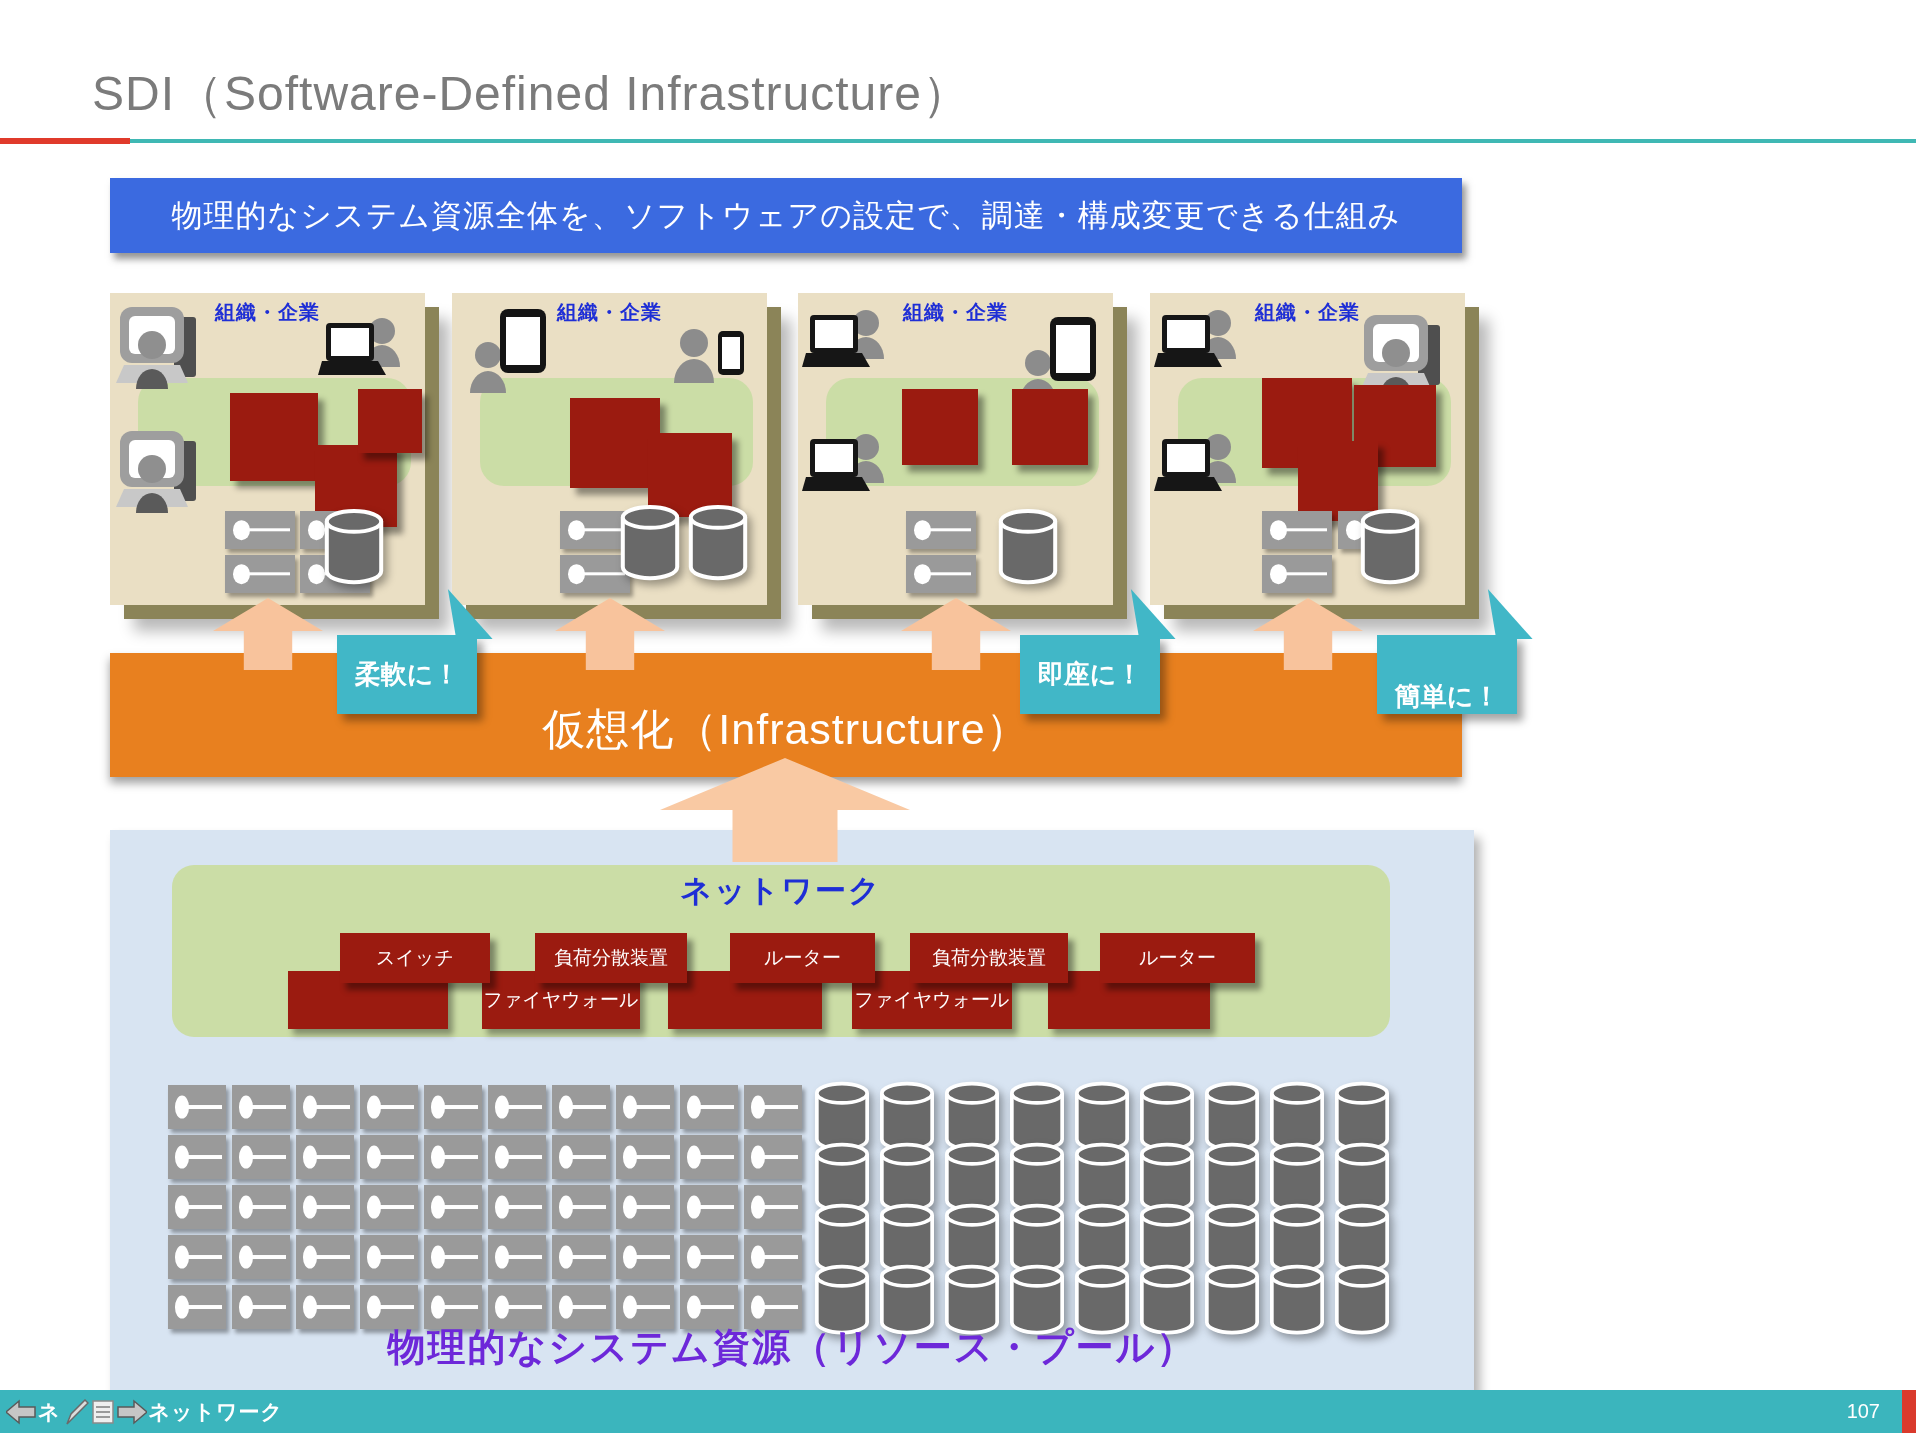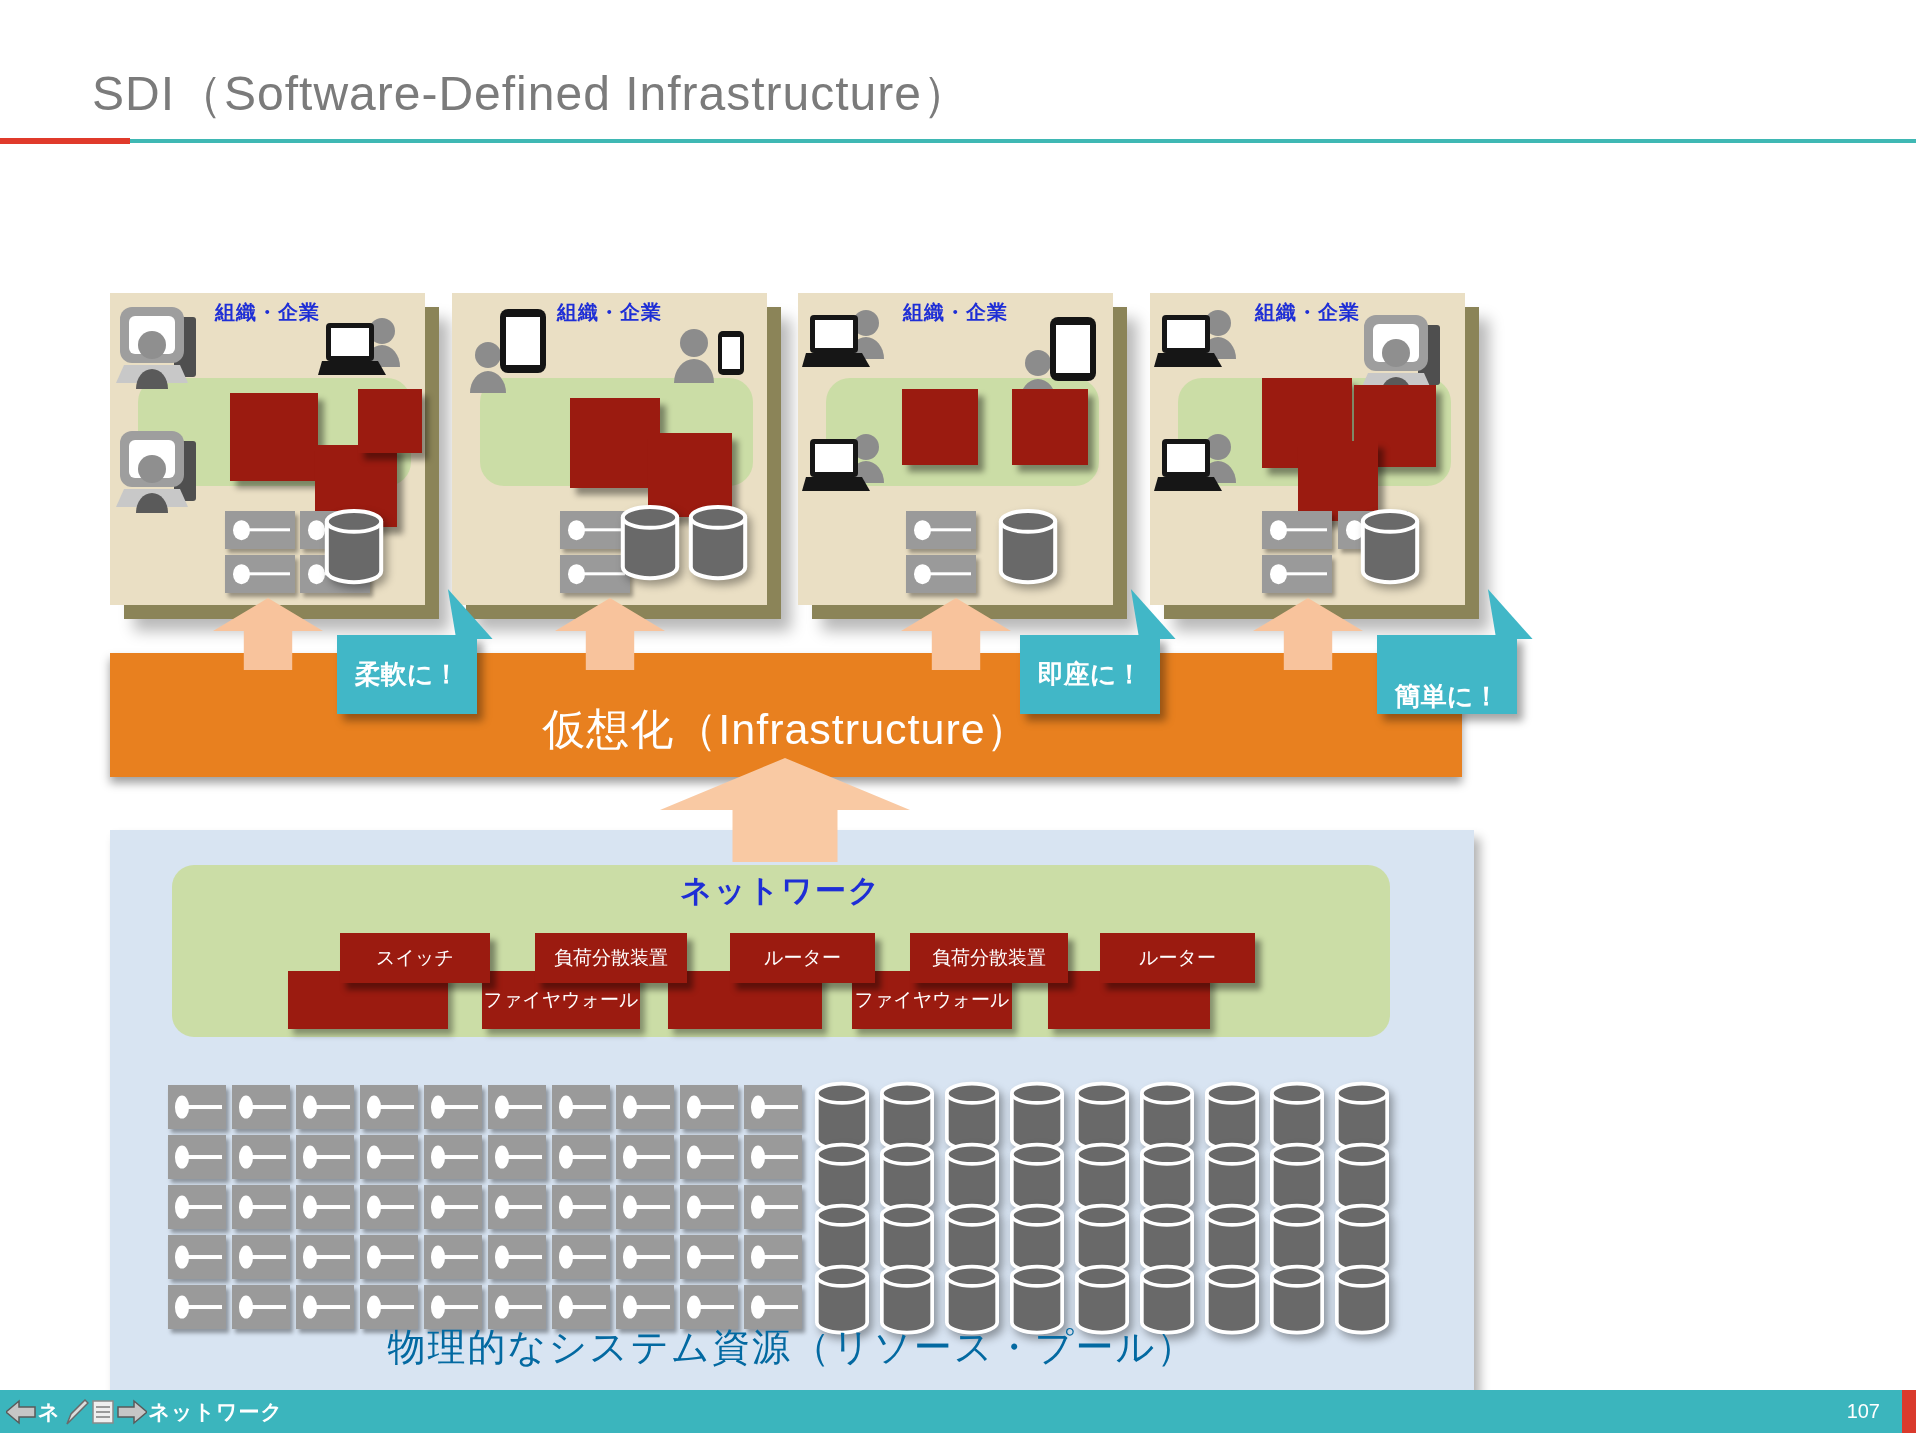--- a/index.html
+++ b/index.html
@@ -52,22 +52,22 @@
   
   .pool{position:absolute;left:110px;top:830px;width:1364px;height:662px;background:#d8e4f2;
         box-shadow:6px 8px 10px rgba(0,0,0,.3);}
   .net-panel{position:absolute;left:62px;top:35px;width:1218px;height:172px;background:#cbdda6;border-radius:22px;}
   .net-title{position:absolute;top:5px;left:0;width:100%;text-align:center;color:#1e2ed6;
              font-size:31px;font-weight:bold;letter-spacing:2px;}
   .net-chip{position:absolute;background:#9b1b10;color:#fff;font-size:19px;
             display:flex;align-items:center;justify-content:center;white-space:nowrap;}
   .net-chip.top{height:50px;top:68px;z-index:2;box-shadow:6px 7px 6px rgba(0,0,0,.4);text-align:right;}
   .net-chip.bottom{height:58px;top:106px;z-index:1;box-shadow:5px 6px 6px rgba(0,0,0,.35);}
-  .pool-caption{position:absolute;left:0;top:492px;width:100%;text-align:center;color:#0369a1;
-                font-size:38px;font-weight:normal;letter-spacing:2px;white-space:nowrap;}
+  .pool-caption{position:absolute;left:0;top:492px;width:100%;text-align:center;color:#6d28d9;
+                font-size:38px;font-weight:bold;letter-spacing:2px;white-space:nowrap;}
 
   
   .footer{position:absolute;left:0;top:1390px;width:1916px;height:43px;background:#3bb5bd;}
   .footer-logo{position:absolute;left:6px;top:0;height:43px;display:flex;align-items:center;gap:2px;}
   .footer-logo svg{display:block;}
   .footer-text{color:#fff;font-size:21px;font-weight:bold;letter-spacing:1px;}
   .page-num{position:absolute;right:36px;top:0;height:43px;display:flex;align-items:center;
             color:#fff;font-size:20px;}
   .footer-red{position:absolute;left:1902px;top:1390px;width:14px;height:43px;background:#d93a2c;}
 </style>
@@ -109,20 +109,23 @@
     </symbol>
   </defs>
 </svg>
 
 <div id="stage">
 
   <div class="slide-title">SDI（Software-Defined Infrastructure）</div>
   <div class="rule-red"></div>
   <div class="rule-teal"></div>
 
+  <div class="banner">
+    <span>物理的なシステム資源全体を、ソフトウェアの設定で、調達・構成変更できる仕組み</span>
+  </div>
 
   <div id="org-row">
       <div class="org-box" style="left:110px;">
         <div class="org-label">組織・企業</div>
         <div class="band"></div>
         <div class="dev" style="left:4px;top:8px;"><svg viewBox="0 0 100 100">
             <use href="#sym-desktop"></use>
           </svg></div>
         <div class="dev" style="left:4px;top:132px;"><svg viewBox="0 0 100 100">
             <use href="#sym-desktop"></use>

